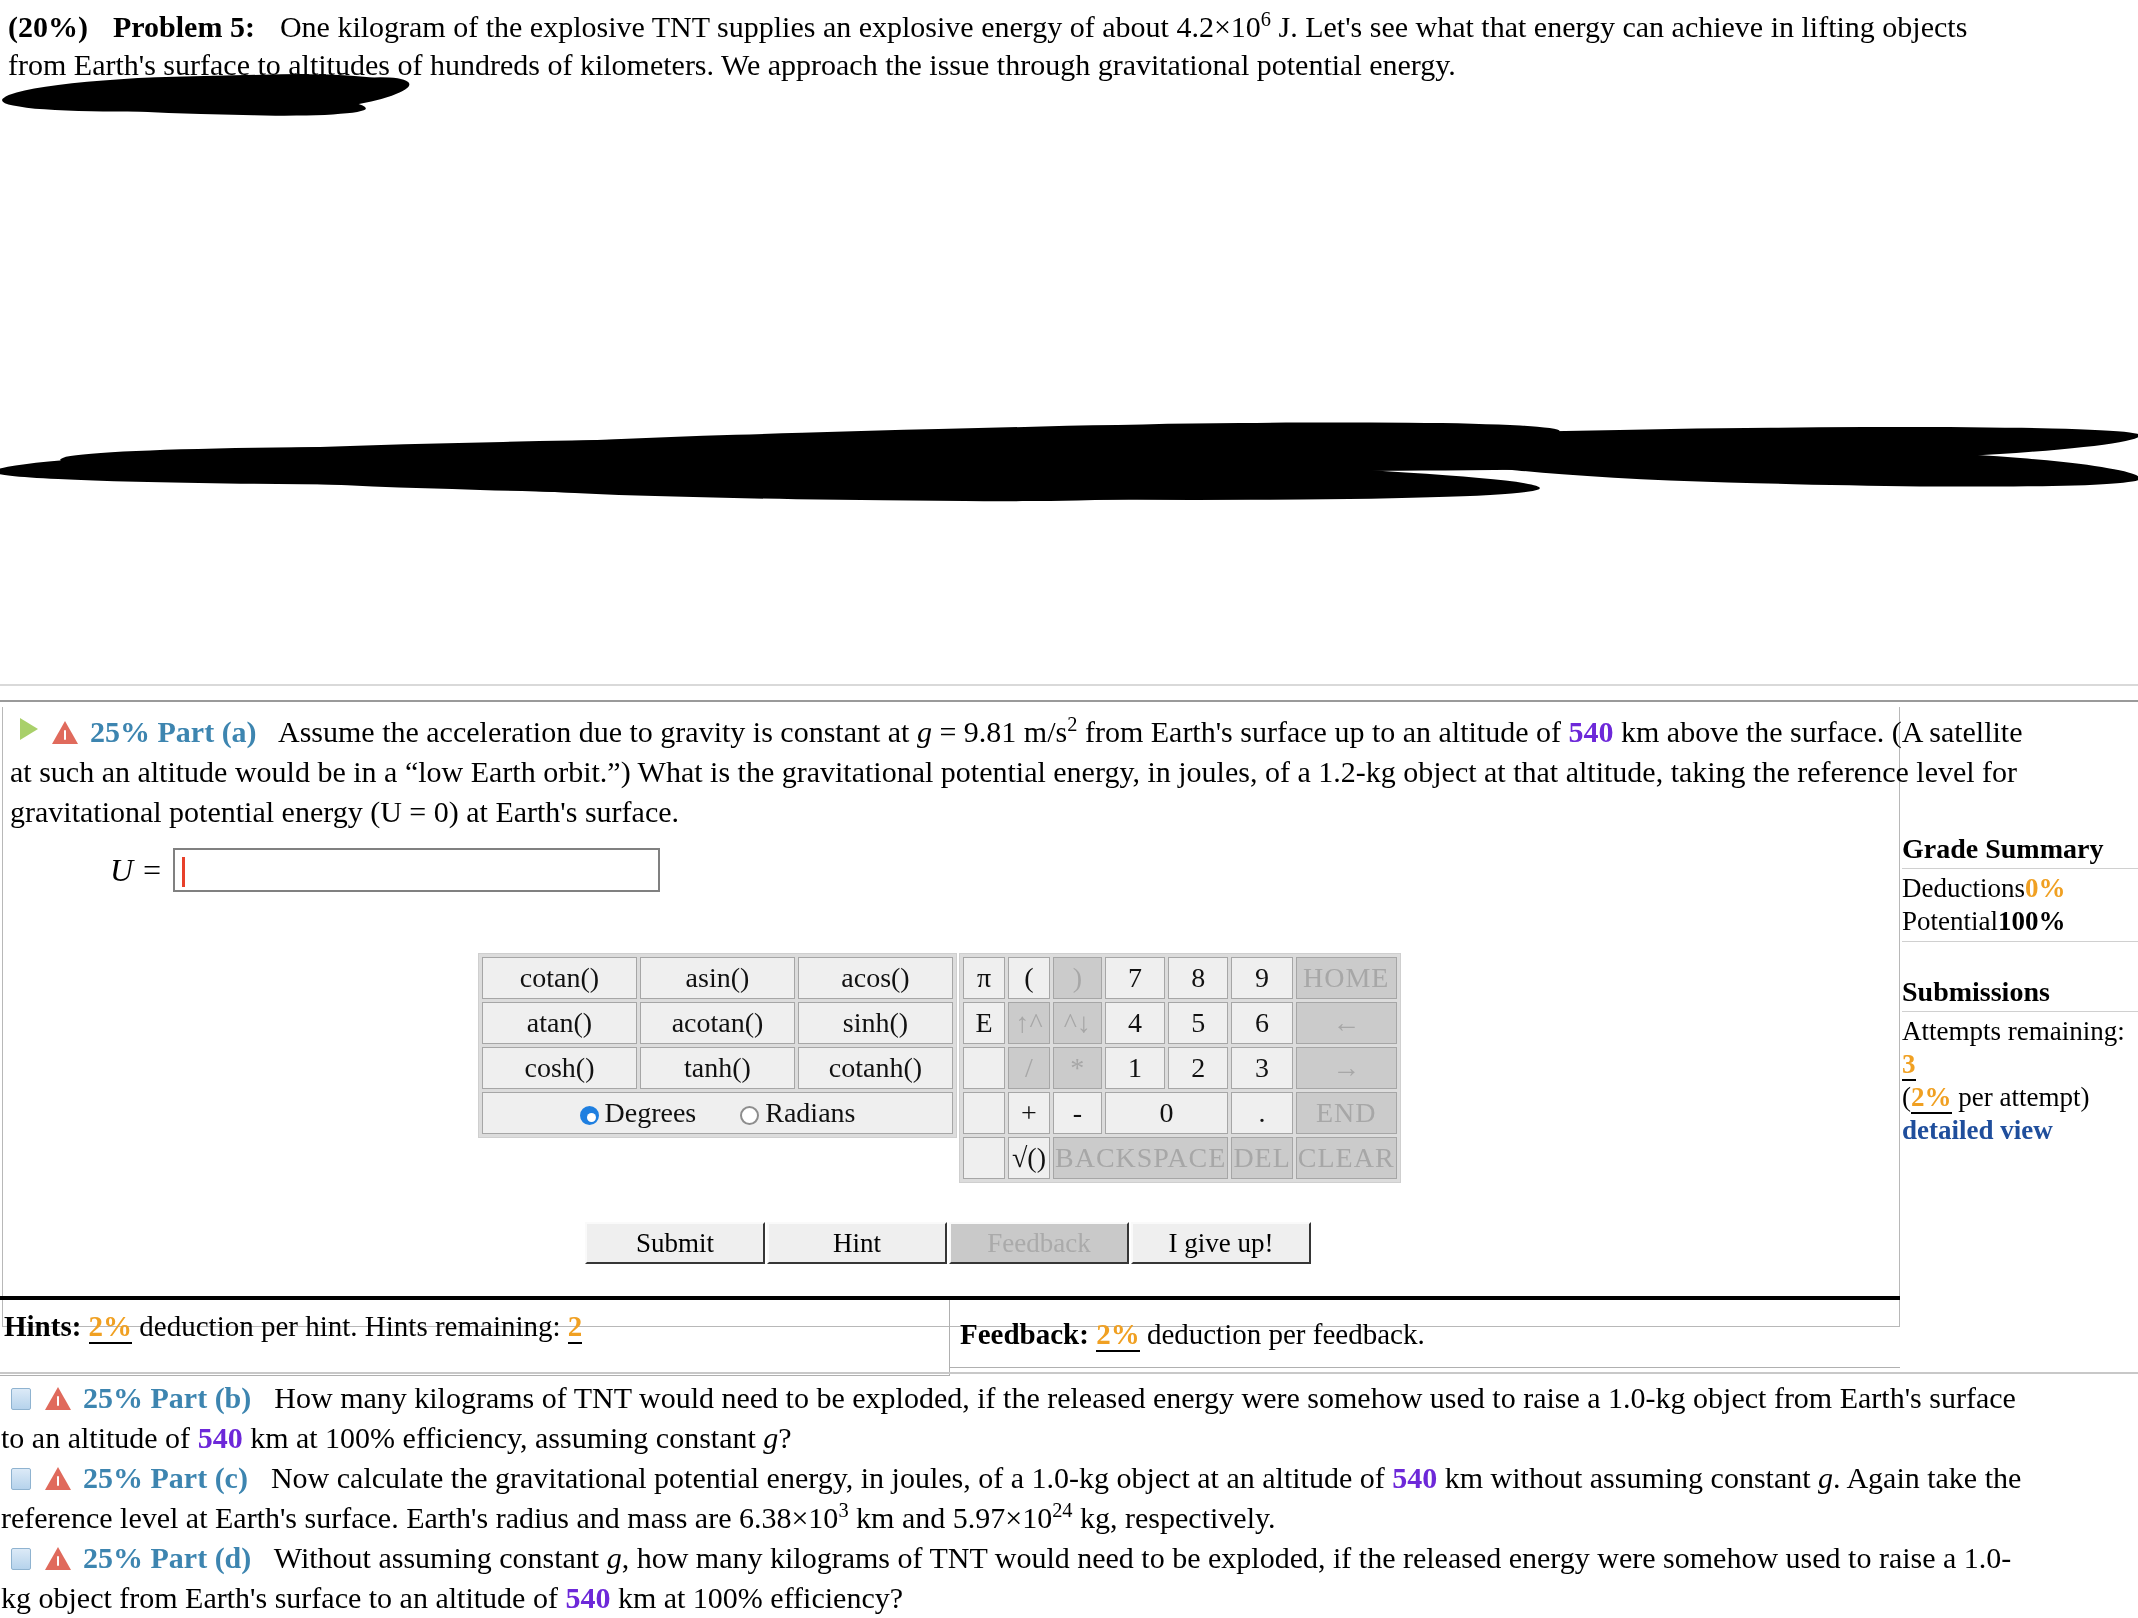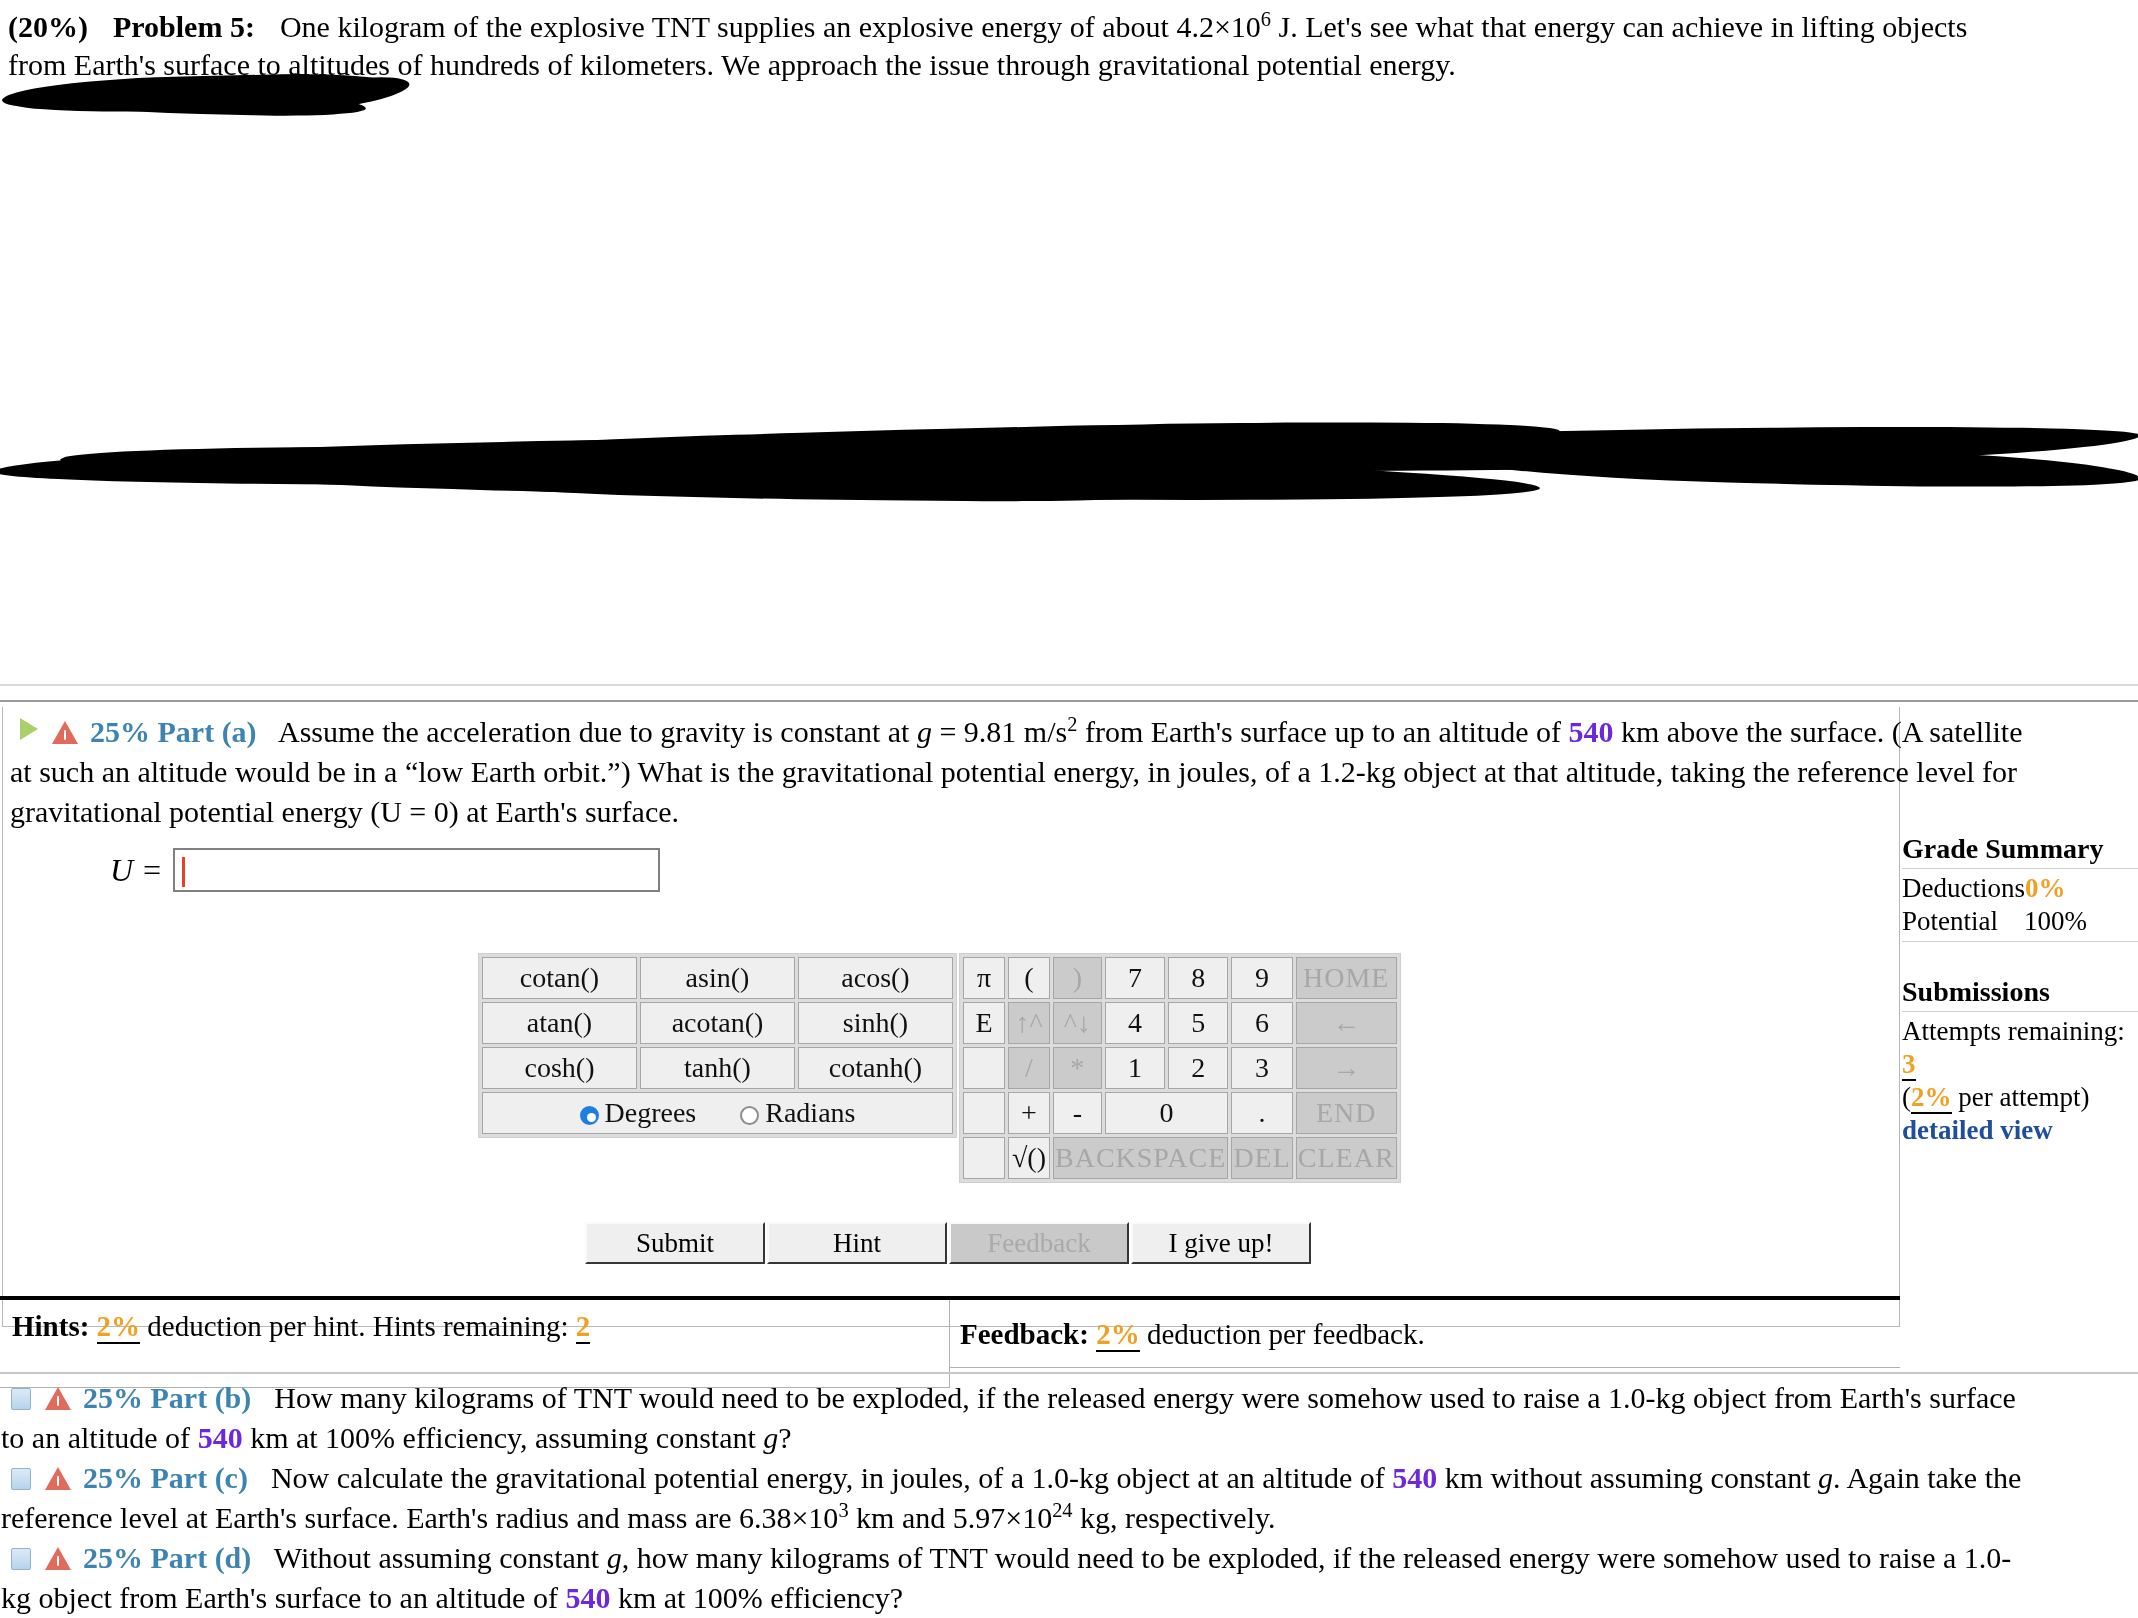--- a/index.html
+++ b/index.html
@@ -195,41 +195,41 @@
     width: 180px; height: 42px; font-size: 27px;
     background: #efefef; border: 2px outset #e2e2e2;
     border-color: #fafafa #8a8a8a #8a8a8a #fafafa;
     font-family: "Liberation Serif", serif; cursor: pointer; color:#000;
   }
   .btn.dis { background: #c9c9c9; color: #aaa; cursor: default; }
 
   
   .hb-top { position:absolute; left:0; top:1296px; width:1900px; height:4px; background:#000; }
   .hint-box {
-    position: absolute; left: 0; top: 1300px; width: 950px; height: 88px;
+    position: absolute; left: 0; top: 1300px; width: 950px; height: 76px;
     border-right: 1px solid #b0b0b0; border-bottom: 1px solid #b0b0b0;
-    font-size: 29px; padding: 10px 0 0 12px;
+    font-size: 29px; padding: 10px 0 0 4px;
   }
   .fb-box {
     position: absolute; left: 950px; top: 1300px; width: 950px; height: 68px;
     border-bottom: 1px solid #b0b0b0;
     font-size: 29px; padding: 18px 0 0 10px;
   }
 
   
   .grade {
     position: absolute; left: 1902px; top: 832px; width: 236px;
     font-size: 27px; line-height: 33px;
   }
   .grade h4 { margin: 0; font-size: 28px; font-weight: bold; }
   .grade .hr { height: 1px; background: #d0d0d0; margin: 3px 0 3px 0; }
   .grade .row { display: flex; justify-content: flex-start; }
   .org { color: #f0a022; font-weight: bold; }
   .orgu { color: #f0a022; font-weight: bold; border-bottom: 2px solid #000; }
-  .blk-b { font-weight: normal; margin-left: 26px; }
+  .blk-b { font-weight: bold; }
   .link { color: #1f4e9c; font-weight: bold; cursor: pointer; }
   .gs-gap { height: 30px; }
 
   
   .bottom-parts {
     position: absolute; left: 0; top: 1378px; width: 2138px;
     font-size: 30px; line-height: 40px; padding-left: 1px;
   }
   .bottom-parts .pline { white-space: nowrap; }
   .bot-rule { position:absolute; left:0; top:1372px; width:2138px; height:2px; background:#c8c8c8; }

